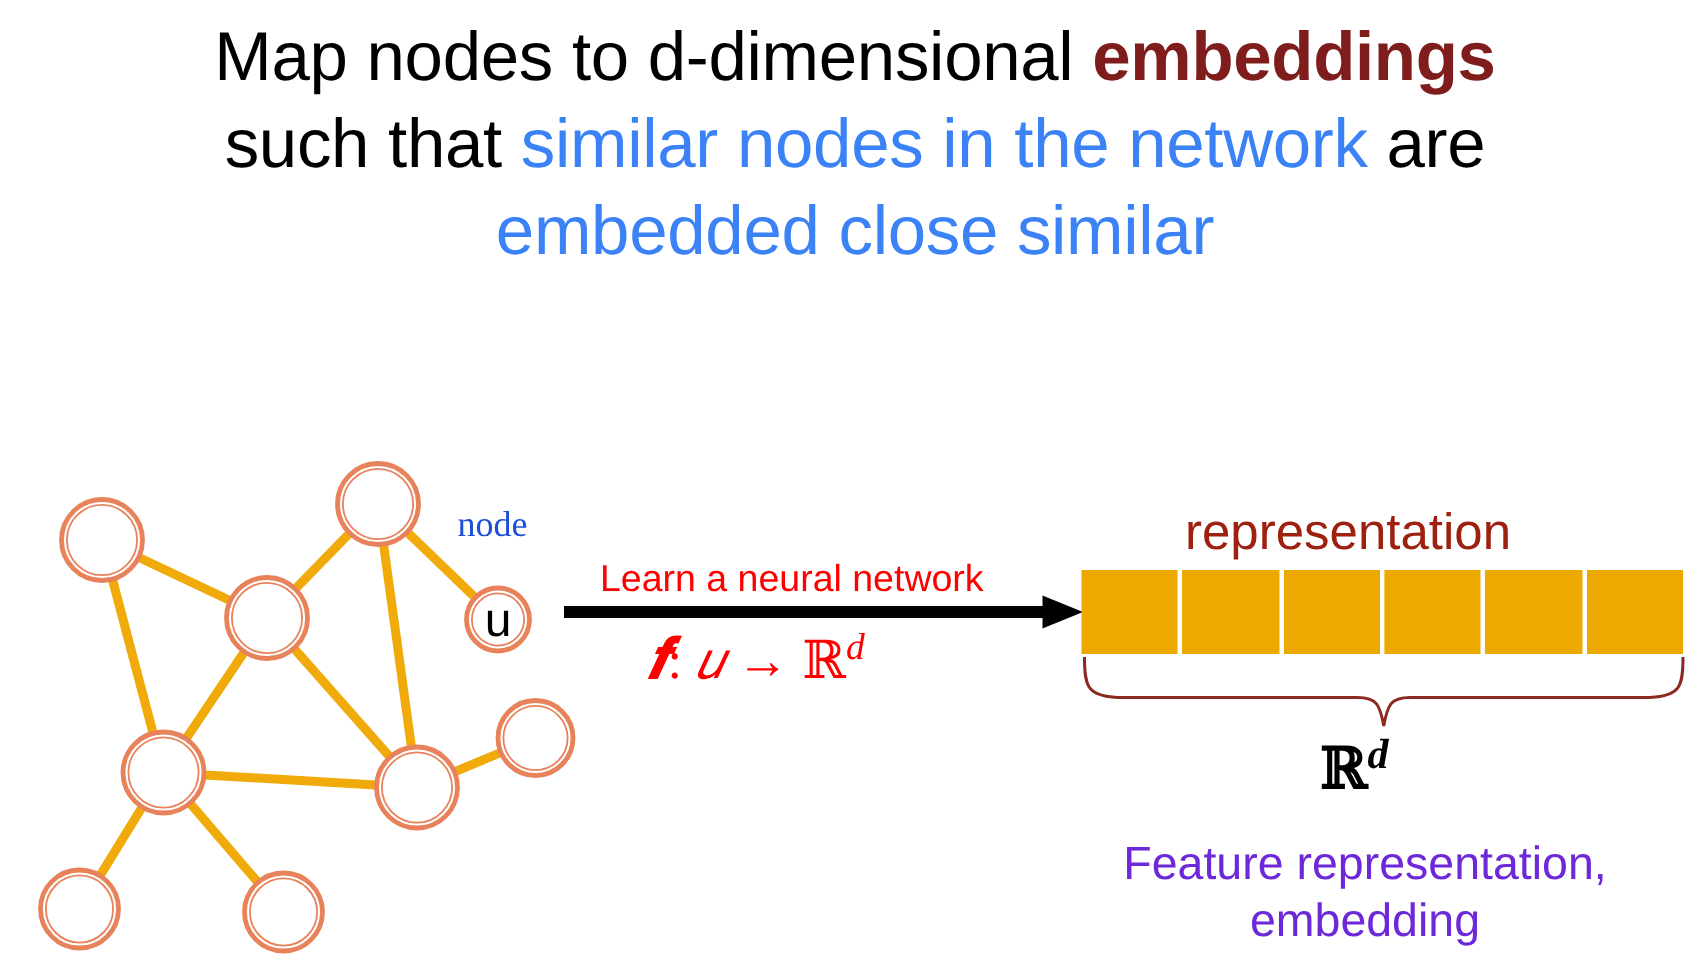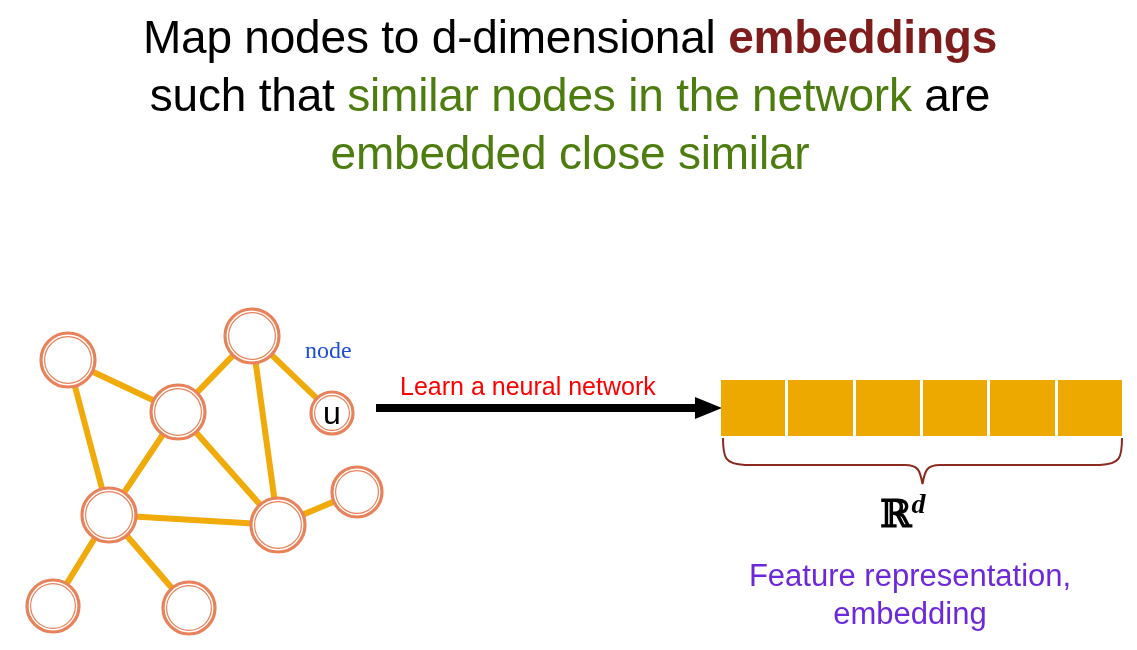--- a/index.html
+++ b/index.html
@@ -25,21 +25,21 @@
     top: 8px;
     width: 950px;
     text-align: center;
     font-size: 46px;
     line-height: 58px;
     color: #000000;
     font-family: "Liberation Sans", sans-serif;
     letter-spacing: -0.2px;
   }
   #title-block .red {
-    color: #4d7c0f;
+    color: #3b82f6;
   }
   #title-block .bold {
     font-weight: bold;
     color: #7f1d1d;
   }
 
   
   #graph-figure {
     position: absolute;
     left: 0px;
@@ -212,21 +212,25 @@
 
   <div id="node-label">node</div>
 
   <div id="arrow-caption">Learn a neural network</div>
 
   <svg id="arrow-svg" viewBox="0 0 360 32">
     <line x1="6" y1="16" x2="330" y2="16" stroke="#000000" stroke-width="8"></line>
     <polygon points="325,5 352,16 325,27" fill="#000000"></polygon>
   </svg>
 
-
+  <div id="map-formula">
+    <span class="f-sym">𝒇</span><span>:</span>&nbsp;<span class="u-sym">𝑢</span>&nbsp;<span>→</span>&nbsp;<span class="bb">ℝ</span><span class="sup">d</span>
+  </div>
+
+  <div id="representation-label">representation</div>
 
   <div id="embedding-bar">
       <div class="cell" style="background: rgb(237, 169, 0);"></div>
       <div class="cell" style="background: rgb(237, 169, 0);"></div>
       <div class="cell" style="background: rgb(237, 169, 0);"></div>
       <div class="cell" style="background: rgb(237, 169, 0);"></div>
       <div class="cell" style="background: rgb(237, 169, 0);"></div>
       <div class="cell" style="background: rgb(237, 169, 0);"></div>
     </div>
 

